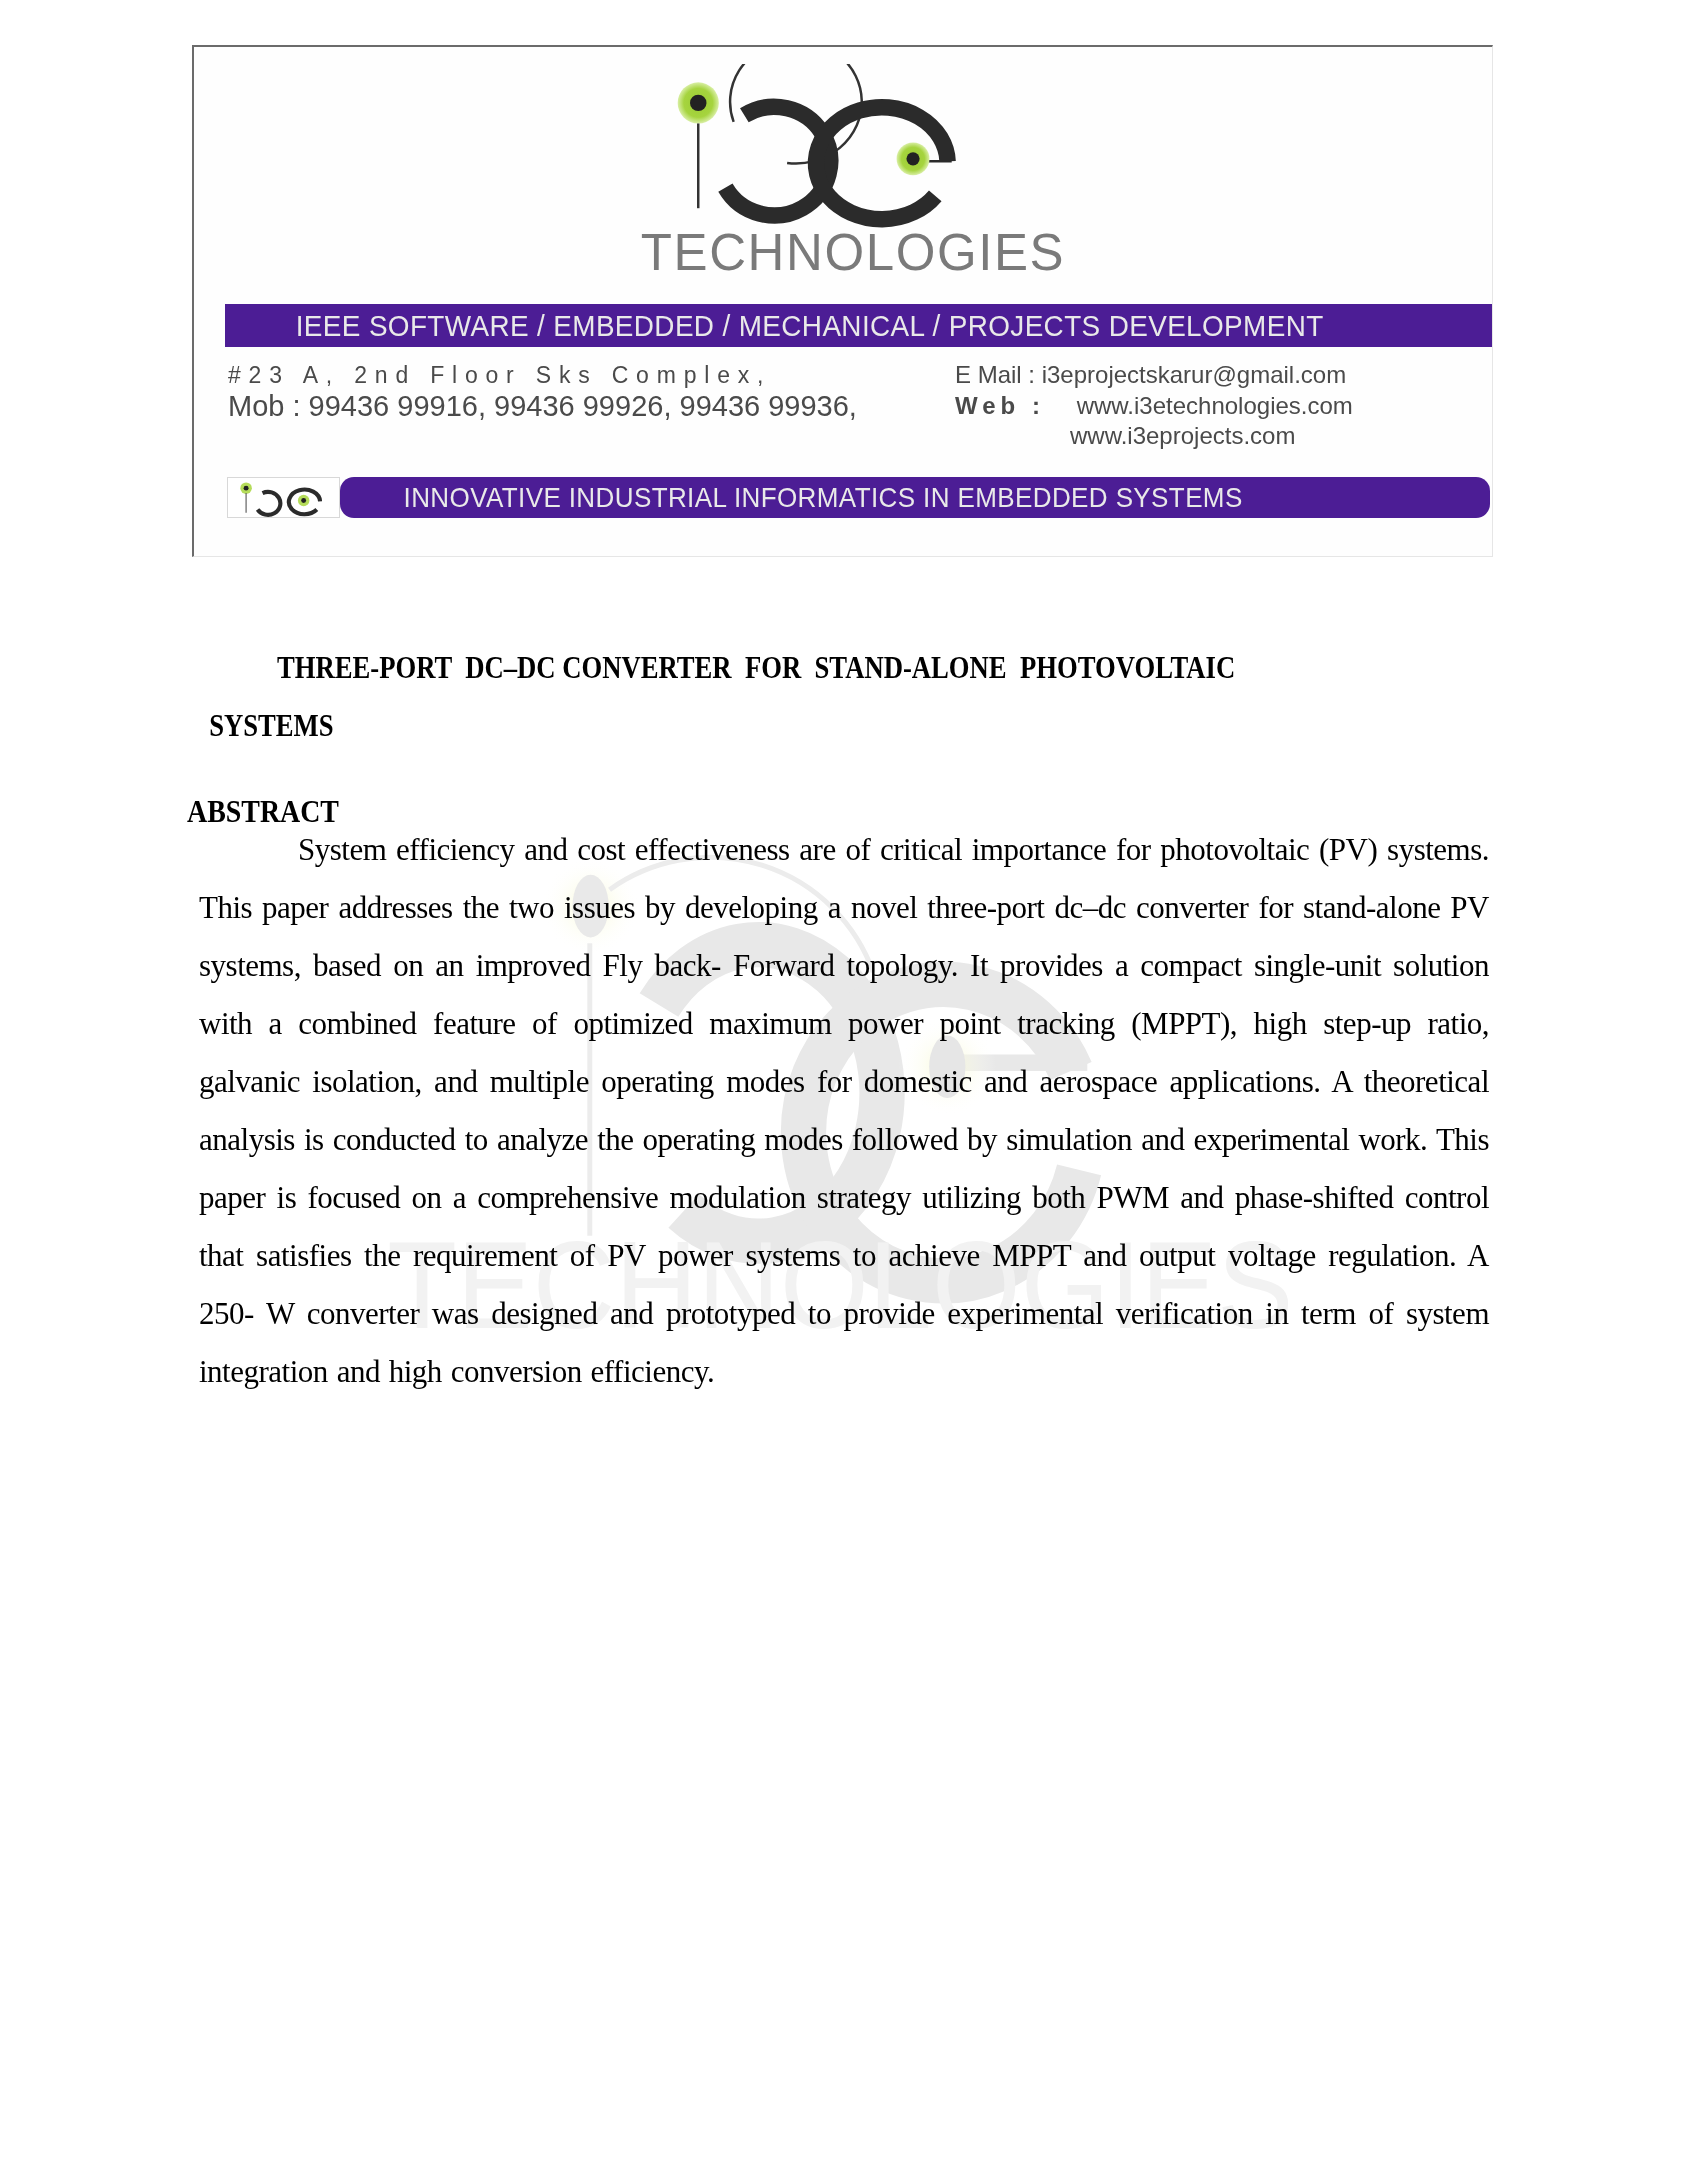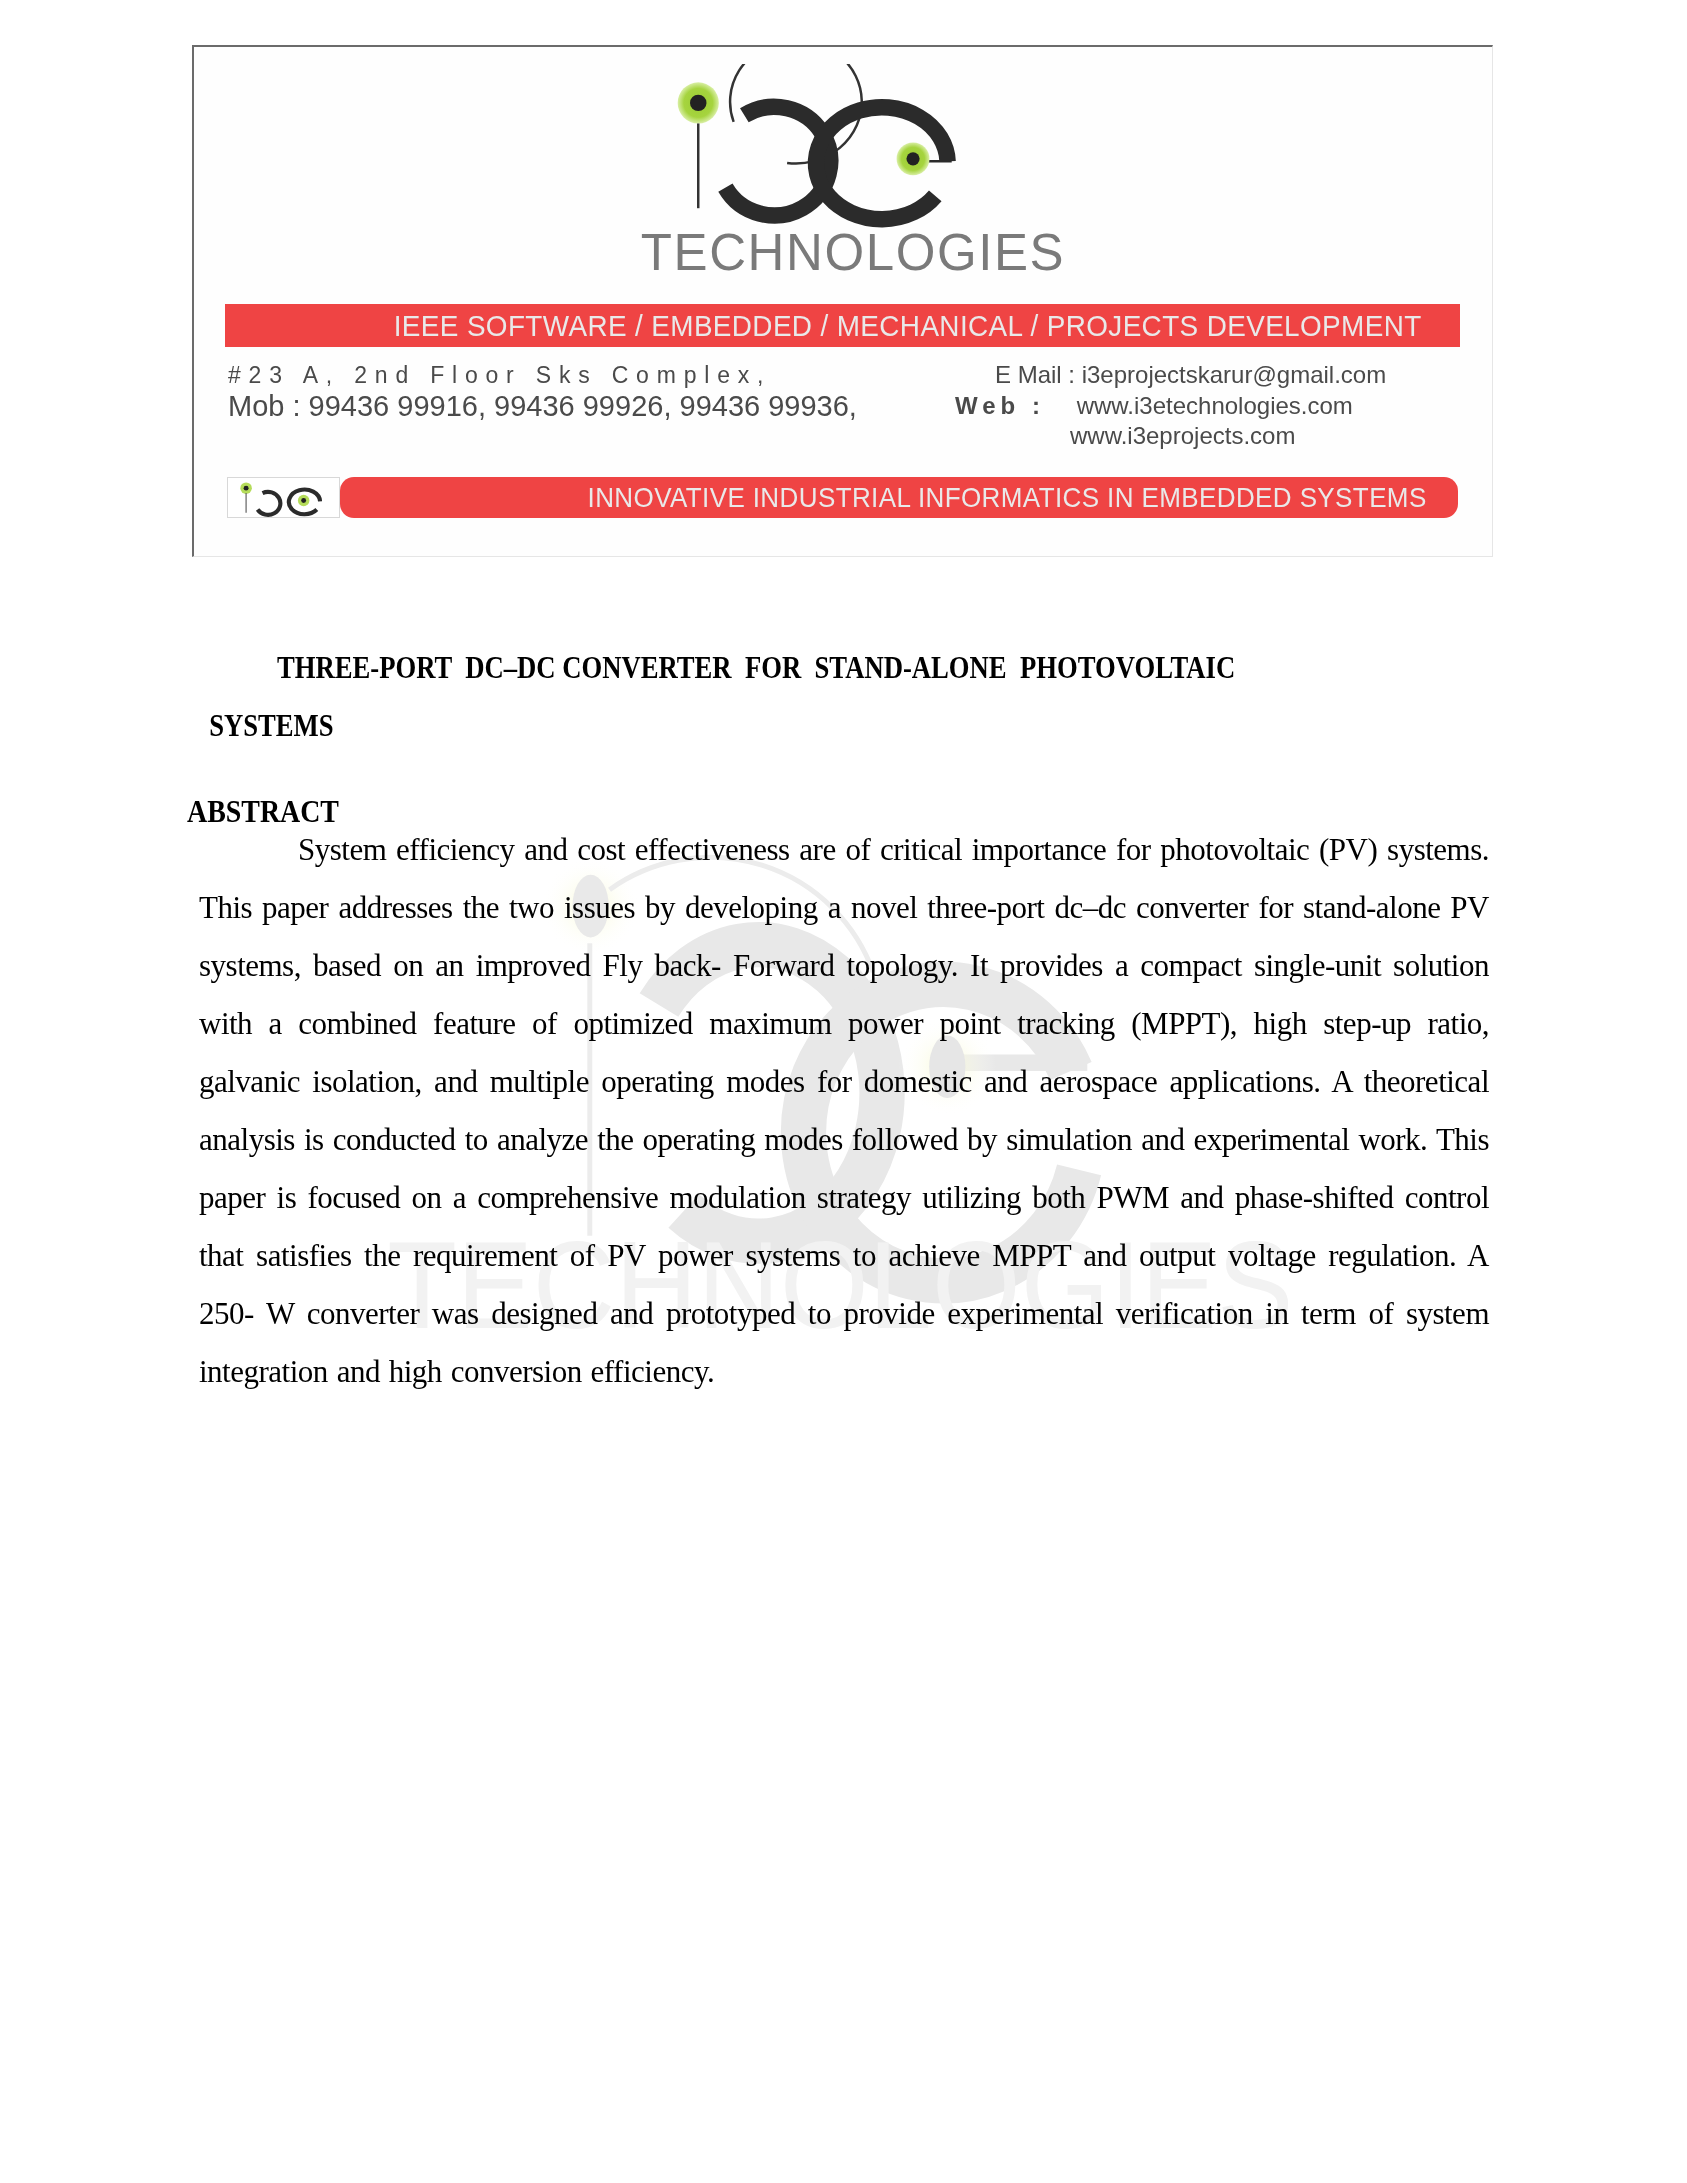--- a/index.html
+++ b/index.html
@@ -5,34 +5,34 @@
   html, body { margin:0; padding:0; background:#ffffff; }
   body { width:1687px; height:2183px; position:relative; overflow:hidden; font-family:"Liberation Serif", serif; color:#000; }
 
   
   .banner { position:absolute; left:192px; top:45px; width:1301px; height:512px; box-sizing:border-box;
             border-top:2.5px solid #6b6b6b; border-left:2.5px solid #6b6b6b; border-right:1.6px solid #e6e6e6; border-bottom:1.6px solid #e6e6e6;
             background:#fefefe; }
   .logo-svg { position:absolute; left:445px; top:16.5px; }
   .brand-word { position:absolute; left:379px; top:177px; width:560px; text-align:center;
                 font-family:"Liberation Sans", sans-serif; font-size:51px; letter-spacing:1.6px; color:#7a7a7a; line-height:58px; }
-  .bar { position:absolute; background:#ef4444; color:#e9e9e9; font-family:"Liberation Sans", sans-serif;
-         display:flex; align-items:center; justify-content:flex-end; white-space:nowrap; }
+  .bar { position:absolute; background:#4c1d95; color:#e9e9e9; font-family:"Liberation Sans", sans-serif;
+         display:flex; align-items:center; justify-content:flex-start; white-space:nowrap;padding-left:32px; }
   .bar1 { left:31px; top:257px; width:1235px; height:43px; font-size:30px; letter-spacing:0.4px; transform-origin:center; }
   .bar1 span { display:inline-block; transform:scaleX(0.93); }
   .bar2 { left:146px; top:430px; width:1118px; height:41px; font-size:28px; letter-spacing:0.4px;border-radius:14px; }
   .bar2 span { display:inline-block; transform:scaleX(0.93); }
   .minilogo { position:absolute; left:33px; top:430px; width:113px; height:41px; box-sizing:border-box; border:0.8px solid #d8d8d8; background:#fff; }
 
   .addr { position:absolute; left:34px; top:313px; font-family:"Liberation Sans", sans-serif; color:#4a4a4a; font-size:23px; line-height:30.5px; }
   .addr .sp { letter-spacing:7.8px; }
   .addr .mob { letter-spacing:0px; font-size:29px; }
   .contact { position:absolute; left:761px; top:313px; font-family:"Liberation Sans", sans-serif; color:#4a4a4a; font-size:24px; line-height:30.5px; }
   .contact .row { white-space:nowrap; }
-  .contact .lbl { display:inline-block;margin-left:40px; }
+  .contact .lbl { display:inline-block; }
   .contact .web-lbl { display:inline-block; width:115px; letter-spacing:5px;font-weight:bold; }
 
   
   .watermark { position:absolute; left:0; top:0; width:1687px; height:2183px; pointer-events:none; }
 
   
   .title { position:absolute; left:199px; width:1290px; text-align:left; font-weight:bold; font-size:31px; line-height:58px; }
   .title .t { display:inline-block; transform:scaleX(0.86); white-space:nowrap; }
   .title1 { top:639px; }
   .title2 { top:697px; }

